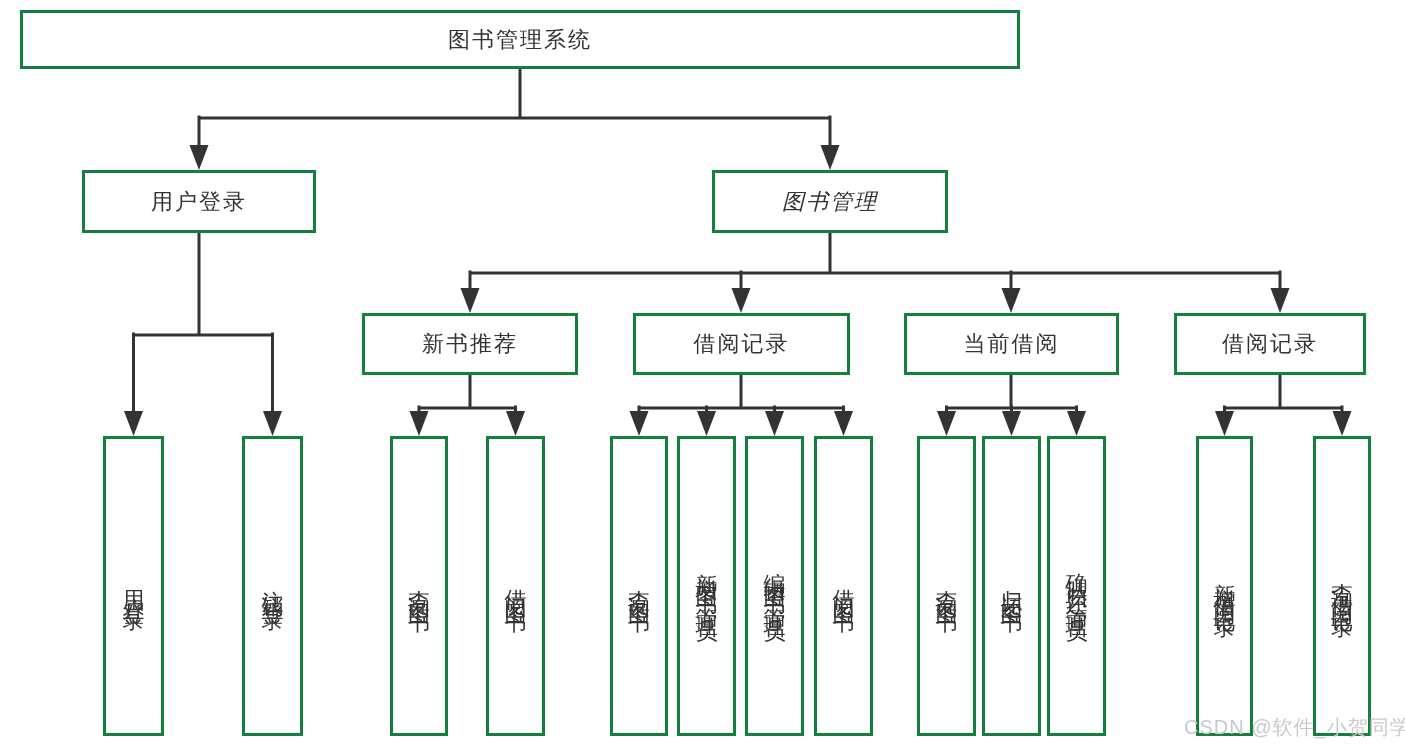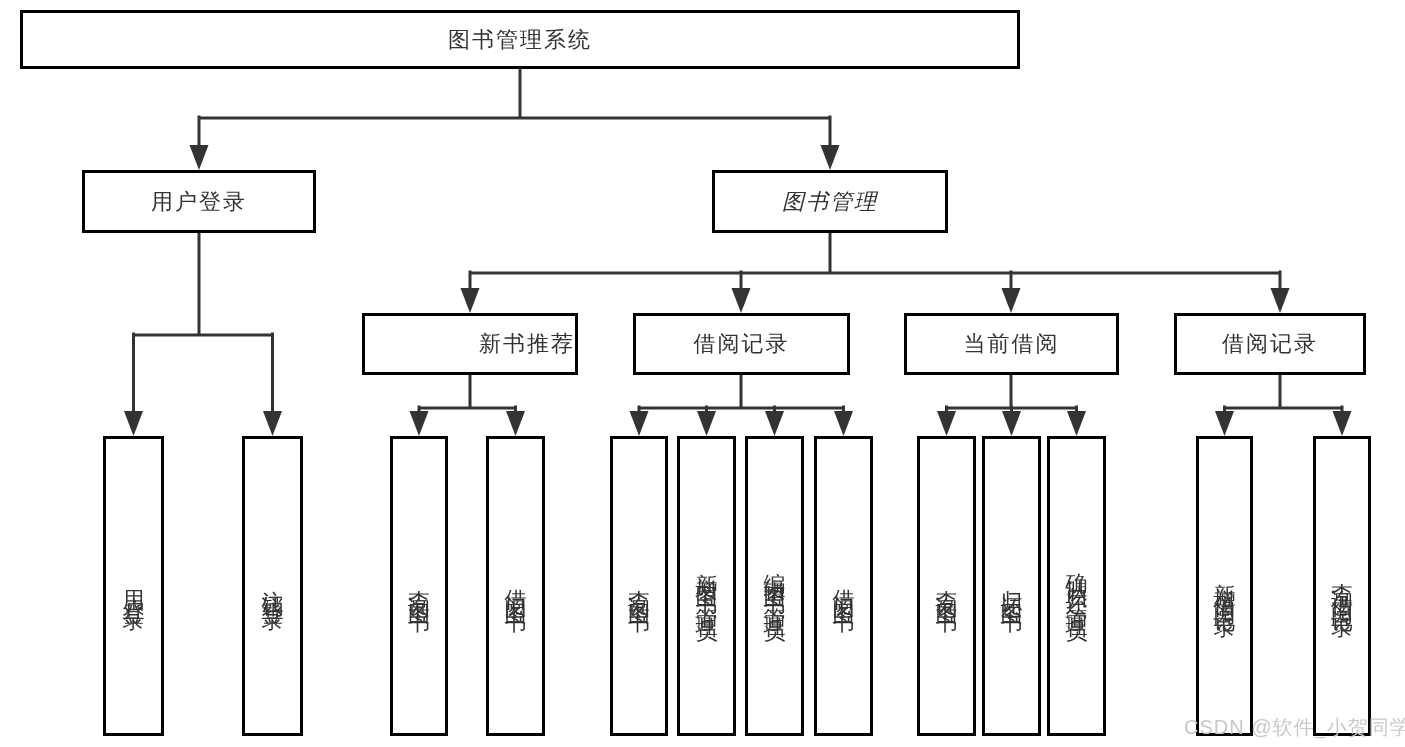--- a/index.html
+++ b/index.html
@@ -13,21 +13,21 @@
     overflow: hidden;
   }
   svg.connectors {
     position: absolute;
     left: 0; top: 0;
     z-index: 0;
   }
   .node {
     position: absolute;
     box-sizing: border-box;
-    border: 3px solid #000000;
+    border: 3px solid #15803d;
     background: #ffffff;
     display: flex;
     align-items: center;
     justify-content: center;
     z-index: 1;
   }
   .node .h-label {
     font-size: 22px;
     letter-spacing: 2px;
     white-space: nowrap;
@@ -99,21 +99,21 @@
     <span class="h-label">图书管理系统</span>
   </div>
 
   <div class="node" style="left:82px; top:170px; width:234px; height:63px;">
     <span class="h-label">用户登录</span>
   </div>
   <div class="node" style="left:712px; top:170px; width:236px; height:63px;font-style:italic;">
     <span class="h-label">图书管理</span>
   </div>
 
-  <div class="node" style="left:362px; top:313px; width:216px; height:62px;justify-content:flex-end;">
+  <div class="node" style="left:362px; top:313px; width:216px; height:62px;">
     <span class="h-label">新书推荐</span>
   </div>
   <div class="node" style="left:633px; top:313px; width:217px; height:62px;">
     <span class="h-label">借阅记录</span>
   </div>
   <div class="node" style="left:904px; top:313px; width:215px; height:62px;">
     <span class="h-label">当前借阅</span>
   </div>
   <div class="node" style="left:1174px; top:313px; width:192px; height:62px;text-align:right;">
     <span class="h-label">借阅记录</span>

